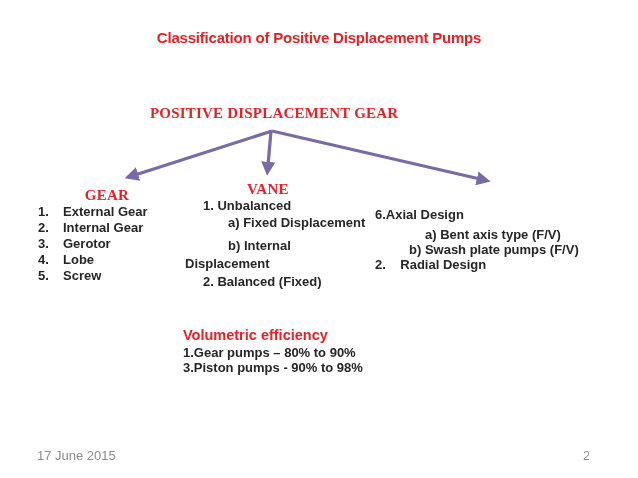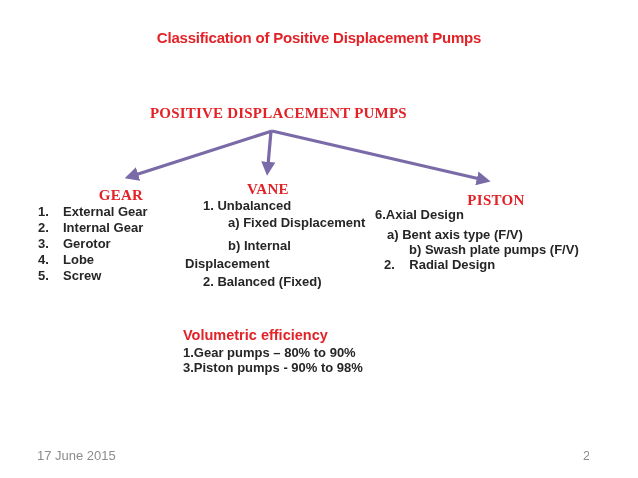--- a/index.html
+++ b/index.html
@@ -31,41 +31,41 @@
     font-size:15px;font-weight:bold;
     letter-spacing:0.2px;
   }
   .branch-heading{
     color:var(--red,#e32227);
     font-family:"Liberation Serif", serif;
     font-size:15px;font-weight:bold;
     text-align:center;
     letter-spacing:0.3px;
   }
-  .heading-gear{top:187px;left:75px;width:92px;}
+  .heading-gear{top:187px;left:61px;width:92px;}
   .heading-vane{top:181px;left:227px;width:82px;}
   .heading-piston{top:192px;left:452px;width:88px;}
   .body-line{
     color:var(--text,#262626);
     font-size:13px;font-weight:bold;
     line-height:16px;
     white-space:nowrap;
   }
   .gear-list{top:204px;left:38px;}
   .g-row{display:flex;line-height:16.8px;}
   .g-row .num{width:25px;}
   .vane-l1{top:198px;left:203px;}
   .vane-l2{top:215px;left:228px;}
   .vane-l3{top:238px;left:228px;}
   .vane-l4{top:256px;left:185px;}
   .vane-l5{top:274px;left:203px;}
   .piston-l1{top:207px;left:375px;}
-  .piston-l2{top:227px;left:387px;}
+  .piston-l2{top:227px;left:425px;}
   .piston-l3{top:242px;left:409px;}
-  .piston-l4{top:257px;left:375px;margin-left:9px;}
+  .piston-l4{top:257px;left:375px;}
   .eff-heading{
     top:327px;left:183px;
     color:var(--red,#e32227);
     font-size:14.5px;font-weight:bold;
   }
   .eff-lines{top:346px;left:183px;}
   .eff-lines .body-line{line-height:14.6px;}
   .footer{
     color:var(--footer_gray,#8c8c8c);
     font-size:13px;
@@ -74,21 +74,21 @@
   .footer-page{top:448px;left:583px;}
   svg.arrows{top:0;left:0;pointer-events:none;}
 </style>
 </head>
 <body>
 
 <div class="slide">
 
   <div class="abs slide-title">Classification of Positive Displacement Pumps</div>
 
-  <div class="abs root-node">POSITIVE DISPLACEMENT PUMPS</div>
+  <div class="abs root-node">POSITIVE DISPLACEMENT GEAR</div>
 
   <svg class="abs arrows" width="638" height="478" viewBox="0 0 638 478">
     <defs>
       <marker id="ah" markerUnits="strokeWidth" markerWidth="4.4" markerHeight="4.4" refX="1" refY="2.2" orient="auto">
         <path d="M0,0 L4.4,2.2 L0,4.4 Z" fill="var(--purple,#7a6aa8)"></path>
       </marker>
     </defs>
     <line x1="272" y1="131" x2="135" y2="175" stroke="var(--purple,#7a6aa8)" stroke-width="3.2" marker-end="url(#ah)"></line>
     <line x1="271" y1="131" x2="268" y2="165" stroke="var(--purple,#7a6aa8)" stroke-width="3.2" marker-end="url(#ah)"></line>
     <line x1="272" y1="131" x2="480" y2="179" stroke="var(--purple,#7a6aa8)" stroke-width="3.2" marker-end="url(#ah)"></line>
@@ -118,21 +118,20 @@
     </div>
   </div>
 
   <div class="abs branch-heading heading-vane">VANE</div>
   <div class="abs body-line vane-l1">1. Unbalanced</div>
   <div class="abs body-line vane-l2">a) Fixed Displacement</div>
   <div class="abs body-line vane-l3">b) Internal</div>
   <div class="abs body-line vane-l4">Displacement</div>
   <div class="abs body-line vane-l5">2. Balanced (Fixed)</div>
 
-  <div class="abs branch-heading heading-piston">PISTON</div>
   <div class="abs body-line piston-l1">6.Axial Design</div>
   <div class="abs body-line piston-l2">a) Bent axis type (F/V)</div>
   <div class="abs body-line piston-l3">b) Swash plate pumps (F/V)</div>
   <div class="abs body-line piston-l4">2.&nbsp;&nbsp;&nbsp;&nbsp;Radial Design</div>
 
   <div class="abs eff-heading">Volumetric efficiency</div>
   <div class="abs eff-lines">
     <div class="body-line">1.Gear pumps – 80% to 90%</div>
     <div class="body-line">3.Piston pumps - 90% to 98%</div>
   </div>

